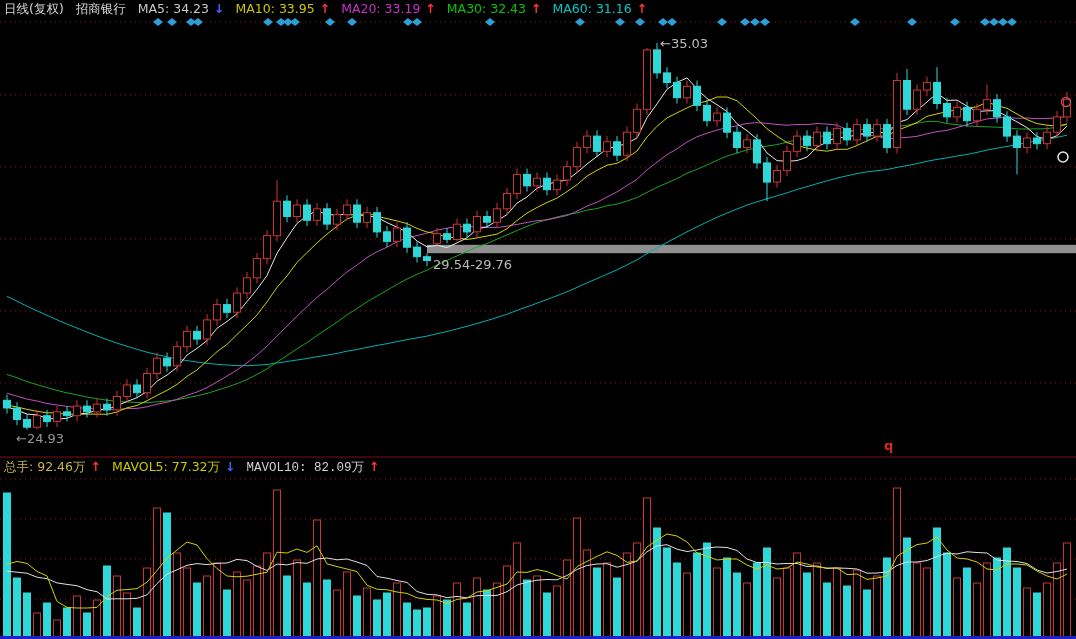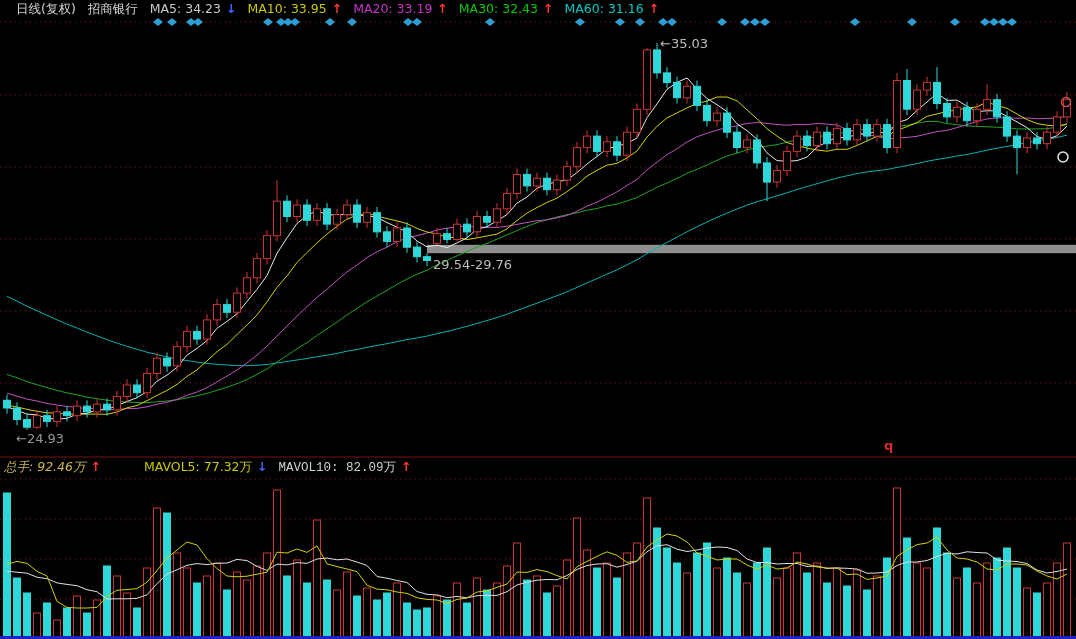--- a/index.html
+++ b/index.html
@@ -1,19 +1,19 @@
 <!DOCTYPE html>
 <html><head>
 <meta charset="utf-8">
 <style>
   html,body{margin:0;padding:0;background:#000;}
   .screen{position:relative;width:1076px;height:639px;background:#000;overflow:hidden;
           font-family:"DejaVu Sans",sans-serif;}
   .screen svg{position:absolute;left:0;top:0;}
-  .hdr{position:absolute;left:16px;top:1px;font-size:12.5px;white-space:nowrap;line-height:15px;text-decoration:underline;}
+  .hdr{position:absolute;left:4px;top:1px;font-size:12.5px;white-space:nowrap;line-height:15px;text-decoration:underline;}
   .vhdr{position:absolute;left:4px;top:459px;font-size:12.5px;white-space:nowrap;line-height:15px;}
   .seg{margin-right:8px;}
   .pair .lbl{margin-right:1px;}
   .pair .arrow{margin-right:7px;font-weight:bold;}
 </style>
 </head>
 <body>
 
 <div class="screen">
 
@@ -422,25 +422,25 @@
       <span class="arrow" style="color: rgb(255, 50, 50);">↑</span>
     </span>
     <span class="pair">
       <span class="lbl" style="color: rgb(0, 200, 200);">MA60: 31.16</span>
       <span class="arrow" style="color: rgb(255, 50, 50);">↑</span>
     </span>
   </div>
 
   <div class="vhdr">
     <span class="pair">
-      <span class="lbl" style="color: rgb(200, 180, 80); font-style: italic;">总手: 92.46万</span>
-      <span class="arrow" style="color: rgb(255, 50, 50);">↑</span>
-    </span>
-    <span class="pair">
-      <span class="lbl" style="color: rgb(200, 200, 0); margin-left: 32px;">MAVOL5: 77.32万</span>
+      <span class="lbl" style="color: rgb(200, 180, 80);">总手: 92.46万</span>
+      <span class="arrow" style="color: rgb(255, 50, 50);">↑</span>
+    </span>
+    <span class="pair">
+      <span class="lbl" style="color: rgb(200, 200, 0);">MAVOL5: 77.32万</span>
       <span class="arrow" style="color: rgb(60, 100, 255);">↓</span>
     </span>
     <span class="pair">
       <span class="lbl" style="color: rgb(208, 208, 208); font-family: Liberation Mono, monospace;">MAVOL10: 82.09万</span>
       <span class="arrow" style="color: rgb(255, 50, 50);">↑</span>
     </span>
   </div>
 
 </div>
 

